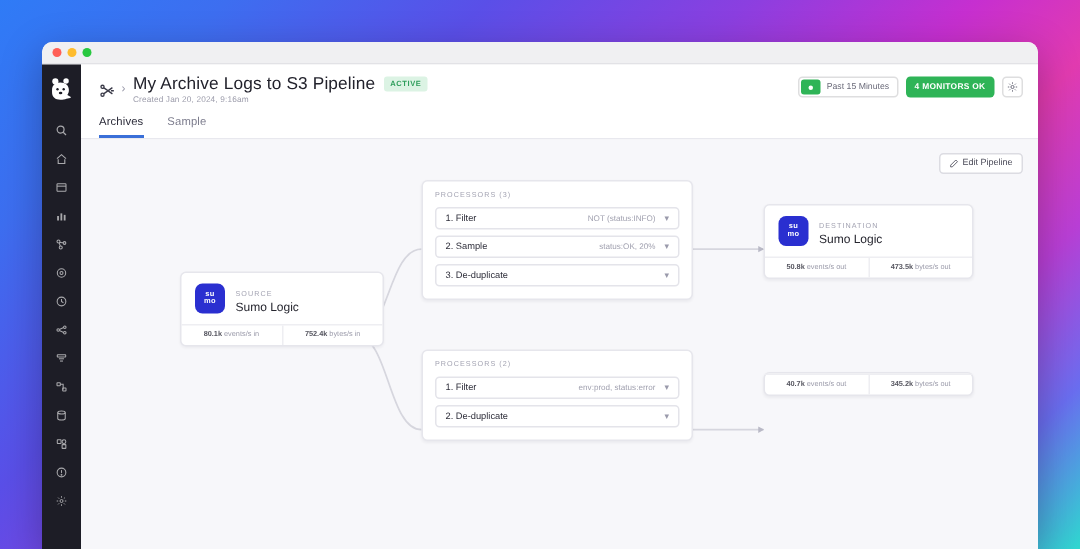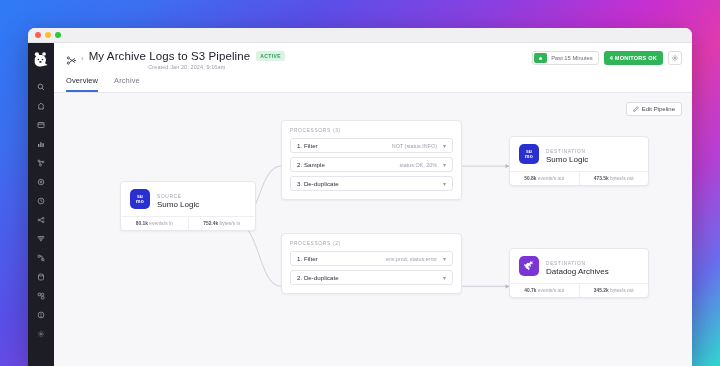--- a/index.html
+++ b/index.html
@@ -75,21 +75,21 @@
     border-bottom: 1px solid #e8e8ee;
     position: relative;
   }
   .crumb-row { display: flex; align-items: flex-start; }
   .crumb-ico {
     width: 14px; height: 14px; margin-top: 3px;
     display: flex; align-items: center; justify-content: center;
     color: #3a3a48;
   }
   .chev { margin: 3px 5px 0 3px; color: #9a9aaa; font-size: 8px; line-height: 11px; }
-  .title-wrap { display: flex; flex-direction: column; align-items: center; }
+  .title-wrap { display: flex; flex-direction: column; }
   .title-line { display: flex; align-items: center; gap: 6px; }
   .title {
     font-size: 11.5px; color: #22222c; font-weight: 400; letter-spacing: .1px;
   }
   .badge-active {
     background: #dcf3e4; color: #2f9e5c;
     font-size: 5px; font-weight: 700; letter-spacing: .4px;
     padding: 2px 4px; border-radius: 2px; text-transform: uppercase;
   }
   .subtitle { font-size: 5.5px; color: #9b9baa; margin-top: 2px; letter-spacing: .1px; }
@@ -335,22 +335,22 @@
           <div class="mon-badge">4 MONITORS OK</div>
           <div class="gear-btn">
             <svg width="8" height="8" viewBox="0 0 16 16" fill="none" stroke="#6b6b7a" stroke-width="1.3">
               <circle cx="8" cy="8" r="2.1"></circle>
               <path d="M8 1.8v1.9M8 12.3v1.9M1.8 8h1.9M12.3 8h1.9M3.6 3.6l1.3 1.3M11.1 11.1l1.3 1.3M12.4 3.6l-1.3 1.3M4.9 11.1l-1.3 1.3"></path>
             </svg>
           </div>
         </div>
 
         <div class="tabs">
-          <div class="tab active">Overview</div>
-          <div class="tab">Archive</div>
+          <div class="tab active">Archives</div>
+          <div class="tab">Sample</div>
         </div>
       </div>
 
       <div class="canvas">
 
         <div class="edit-btn">
           <span>
             <svg width="6" height="6" viewBox="0 0 16 16" fill="none" stroke="#4a4a58" stroke-width="1.5">
               <path d="M11.2 1.8 14.2 4.8 5 14H2v-3z"></path>
             </svg>
@@ -447,31 +447,20 @@
               <span>events/s out</span>
             </div>
             <div class="stat">
               <b>473.5k</b>
               <span>bytes/s out</span>
             </div>
           </div>
         </div>
 
         <div class="node" style="left:455px; top:155px; width:140px;">
-          <div class="node-top">
-            <div class="node-ico dd">
-              <svg width="14" height="14" viewBox="0 0 24 24" fill="#fff">
-                <path d="M19.3 3.2 17 5l-2.3-1.3-2.4 3.4-2.6-.6L6.5 9.4 4 9.2l-.7 2.1 2.5.9-.6 2 2.2 1 .3 2.1 2.1-.5 1.5 2.6 1.5-2 .3-3.2-1.9.4-.3-1.6 2.2-1.7.7 2.4 1.5-1.1-.9-3 1.8-2 .9 1.9 1.3-1.6-1-2.5 2-1.6z"></path>
-              </svg>
-            </div>
-            <div>
-              <div class="node-kind">DESTINATION</div>
-              <div class="node-name">Datadog Archives</div>
-            </div>
-          </div>
           <div class="node-stats">
             <div class="stat">
               <b>40.7k</b>
               <span>events/s out</span>
             </div>
             <div class="stat">
               <b>345.2k</b>
               <span>bytes/s out</span>
             </div>
           </div>

